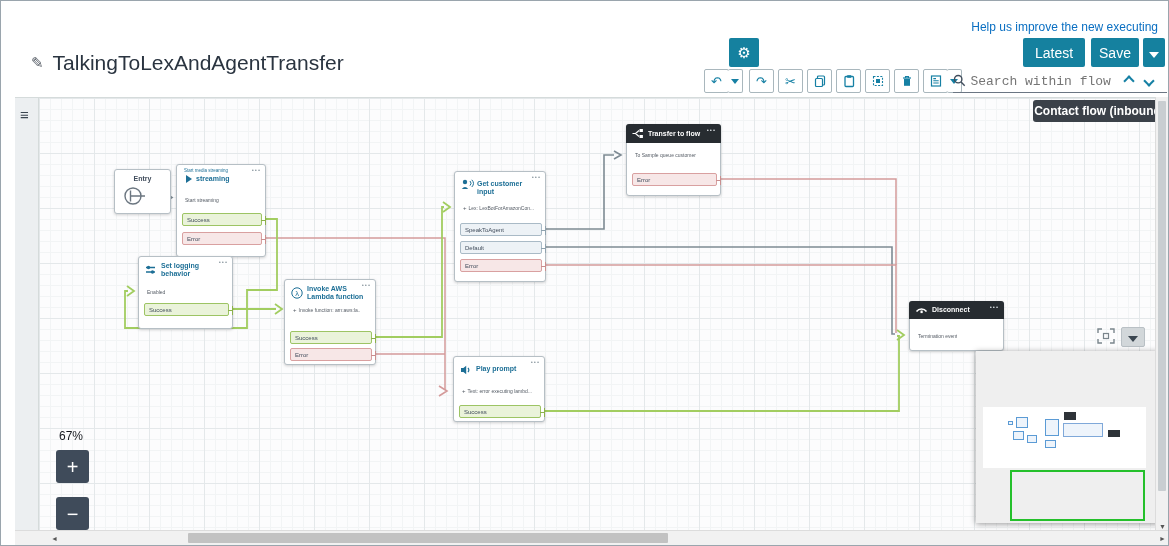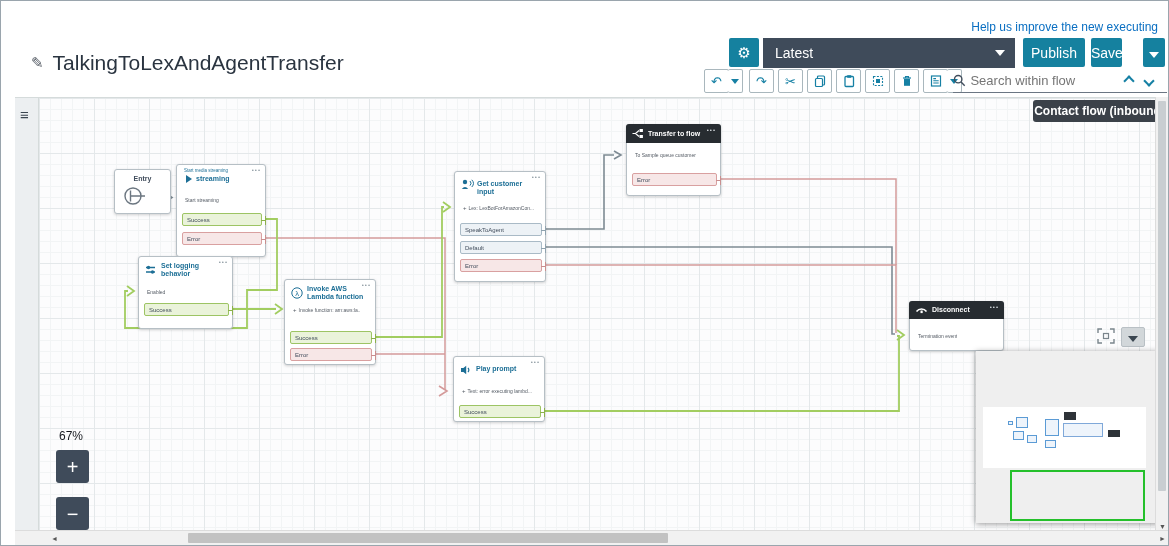--- a/index.html
+++ b/index.html
@@ -15,33 +15,33 @@
   .page-title { position:absolute; top:50px; left:30px; font-size:21px; color:#2a3440; display:flex; align-items:center; gap:9px; }
   .pencil { font-size:15px; color:#545b64; }
 
   .btn { position:absolute; height:29px; border:none; border-radius:2px; color:#fff; font-size:14px;
          font-family:"Liberation Sans",sans-serif; cursor:pointer; }
   .teal { background:#15819f; }
   .gear-btn { top:37px; left:728px; width:30px; font-size:15px; line-height:29px; text-align:center; }
   .version-dd { top:37px; left:762px; width:252px; background:#3f4b5a; text-align:left; padding-left:12px; position:absolute; line-height:29px; }
   .version-dd .caret { position:absolute; right:10px; top:12px; }
   .publish-btn { top:37px; left:1022px; width:62px; }
-  .save-btn { top:37px; left:1090px; width:31px; }
+  .save-btn { top:37px; left:1090px; width:48px; }
   .save-caret-btn { top:37px; left:1142px; width:22px; }
   .caret { width:0; height:0; border-left:5px solid transparent; border-right:5px solid transparent; border-top:6px solid #fff; display:inline-block; }
 
   
   .tb { position:absolute; top:68px; display:flex; align-items:center; justify-content:center;
         height:24px; background:#fff; border:1px solid #a9b7bd; border-radius:2px; cursor:pointer; color:#1680a4; }
   .tb-glyph { font-size:13px; color:#1680a4; }
   .tb .mini-caret { border-left:4px solid transparent; border-right:4px solid transparent; border-top:5px solid #1680a4; width:0;height:0; }
   .search-wrap { position:absolute; top:70px; left:952px; width:214px; }
   .search-underline { position:absolute; top:21px; left:0; width:214px; border-bottom:1px solid #6b7683; }
   .search-input { border:none; outline:none; font-size:13px; color:#1d4ed8; width:150px; background:transparent;
-                  font-family:Liberation Sans, sans-serif; }
+                  font-family:Liberation Mono, monospace; }
   .chev { display:inline-block; width:8px; height:8px; border-right:2px solid #1680a4; border-bottom:2px solid #1680a4; }
   .chev.up { transform:rotate(-135deg); margin-top:4px; }
   .chev.down { transform:rotate(45deg); margin-top:0px; }
 
   
   .canvas {
     position:absolute; top:96px; left:38px; width:1118px; height:435px;
     background-color:#fcfcfd;
     background-image:
       linear-gradient(#e4e8ea 1px, transparent 1px),
@@ -113,25 +113,21 @@
   <a class="improve-link">Help us improve the new executing</a>
 
   <div class="page-title">
     <span class="pencil">✎</span>
     <span>TalkingToLexAndAgentTransfer</span>
   </div>
 
   <button class="btn teal gear-btn">
     <span>⚙</span>
   </button>
-  <div class="version-dd">
-    <span style="color:#fff;font-size:14px;">Latest</span>
-    <span class="caret"></span>
-  </div>
-  <button class="btn teal publish-btn">Publish</button>
+  <button class="btn teal publish-btn">Latest</button>
   <button class="btn teal save-btn">Save</button>
   <button class="btn teal save-caret-btn"><span class="caret"></span></button>
 
   <div class="tb" style="left:703px;width:25px;">
       <span class="tb-glyph">↶</span>
     </div>
   <div class="tb" style="left:727px;width:15px;border-left:none;">
       <span class="mini-caret"></span>
     </div>
   <div class="tb" style="left:748px;width:25px;">

